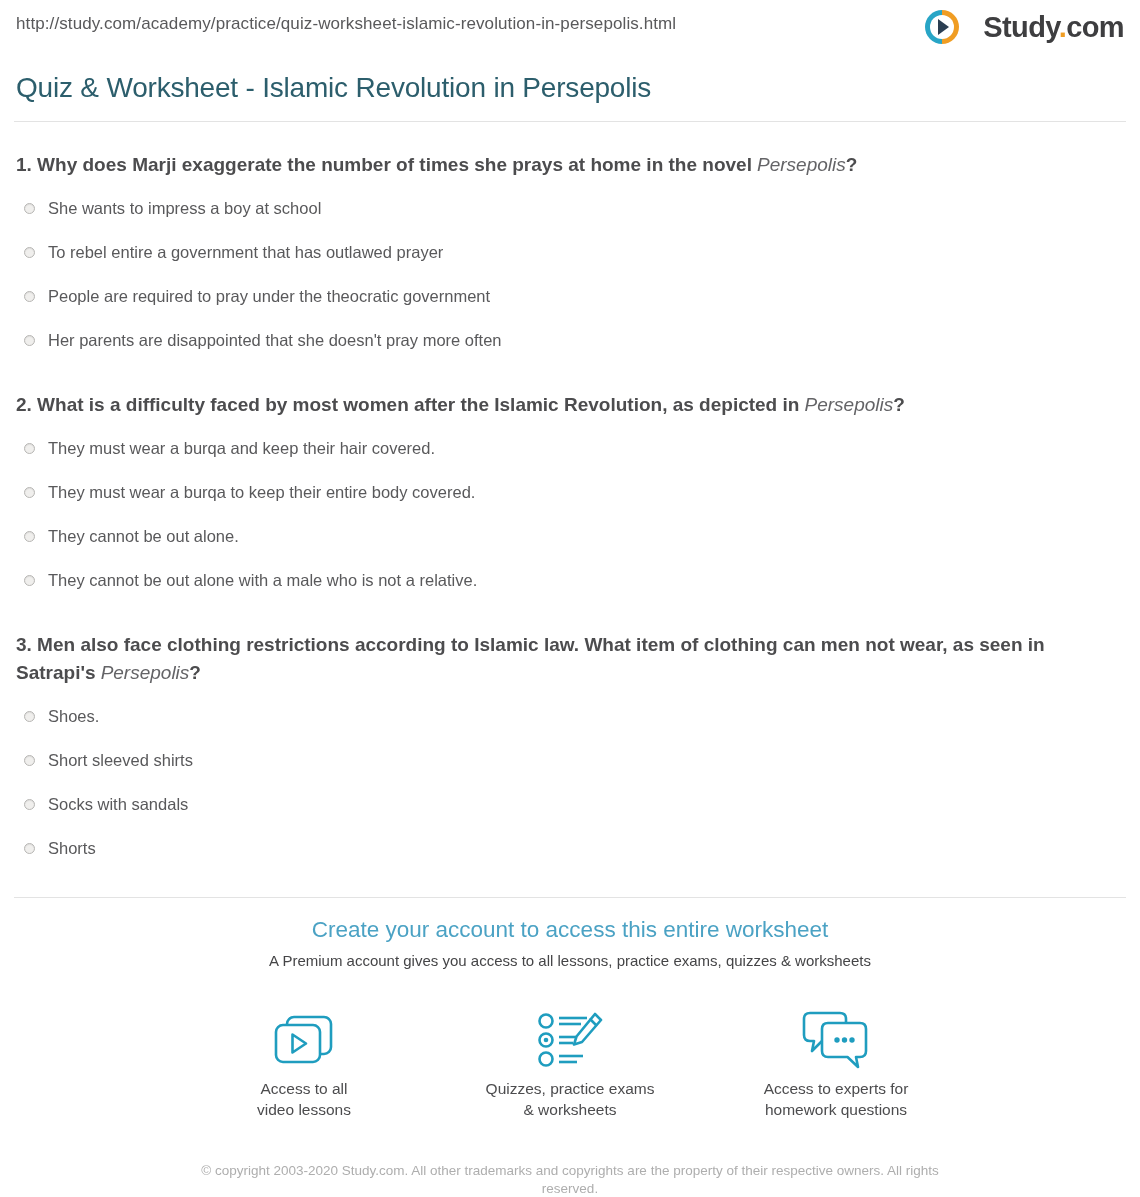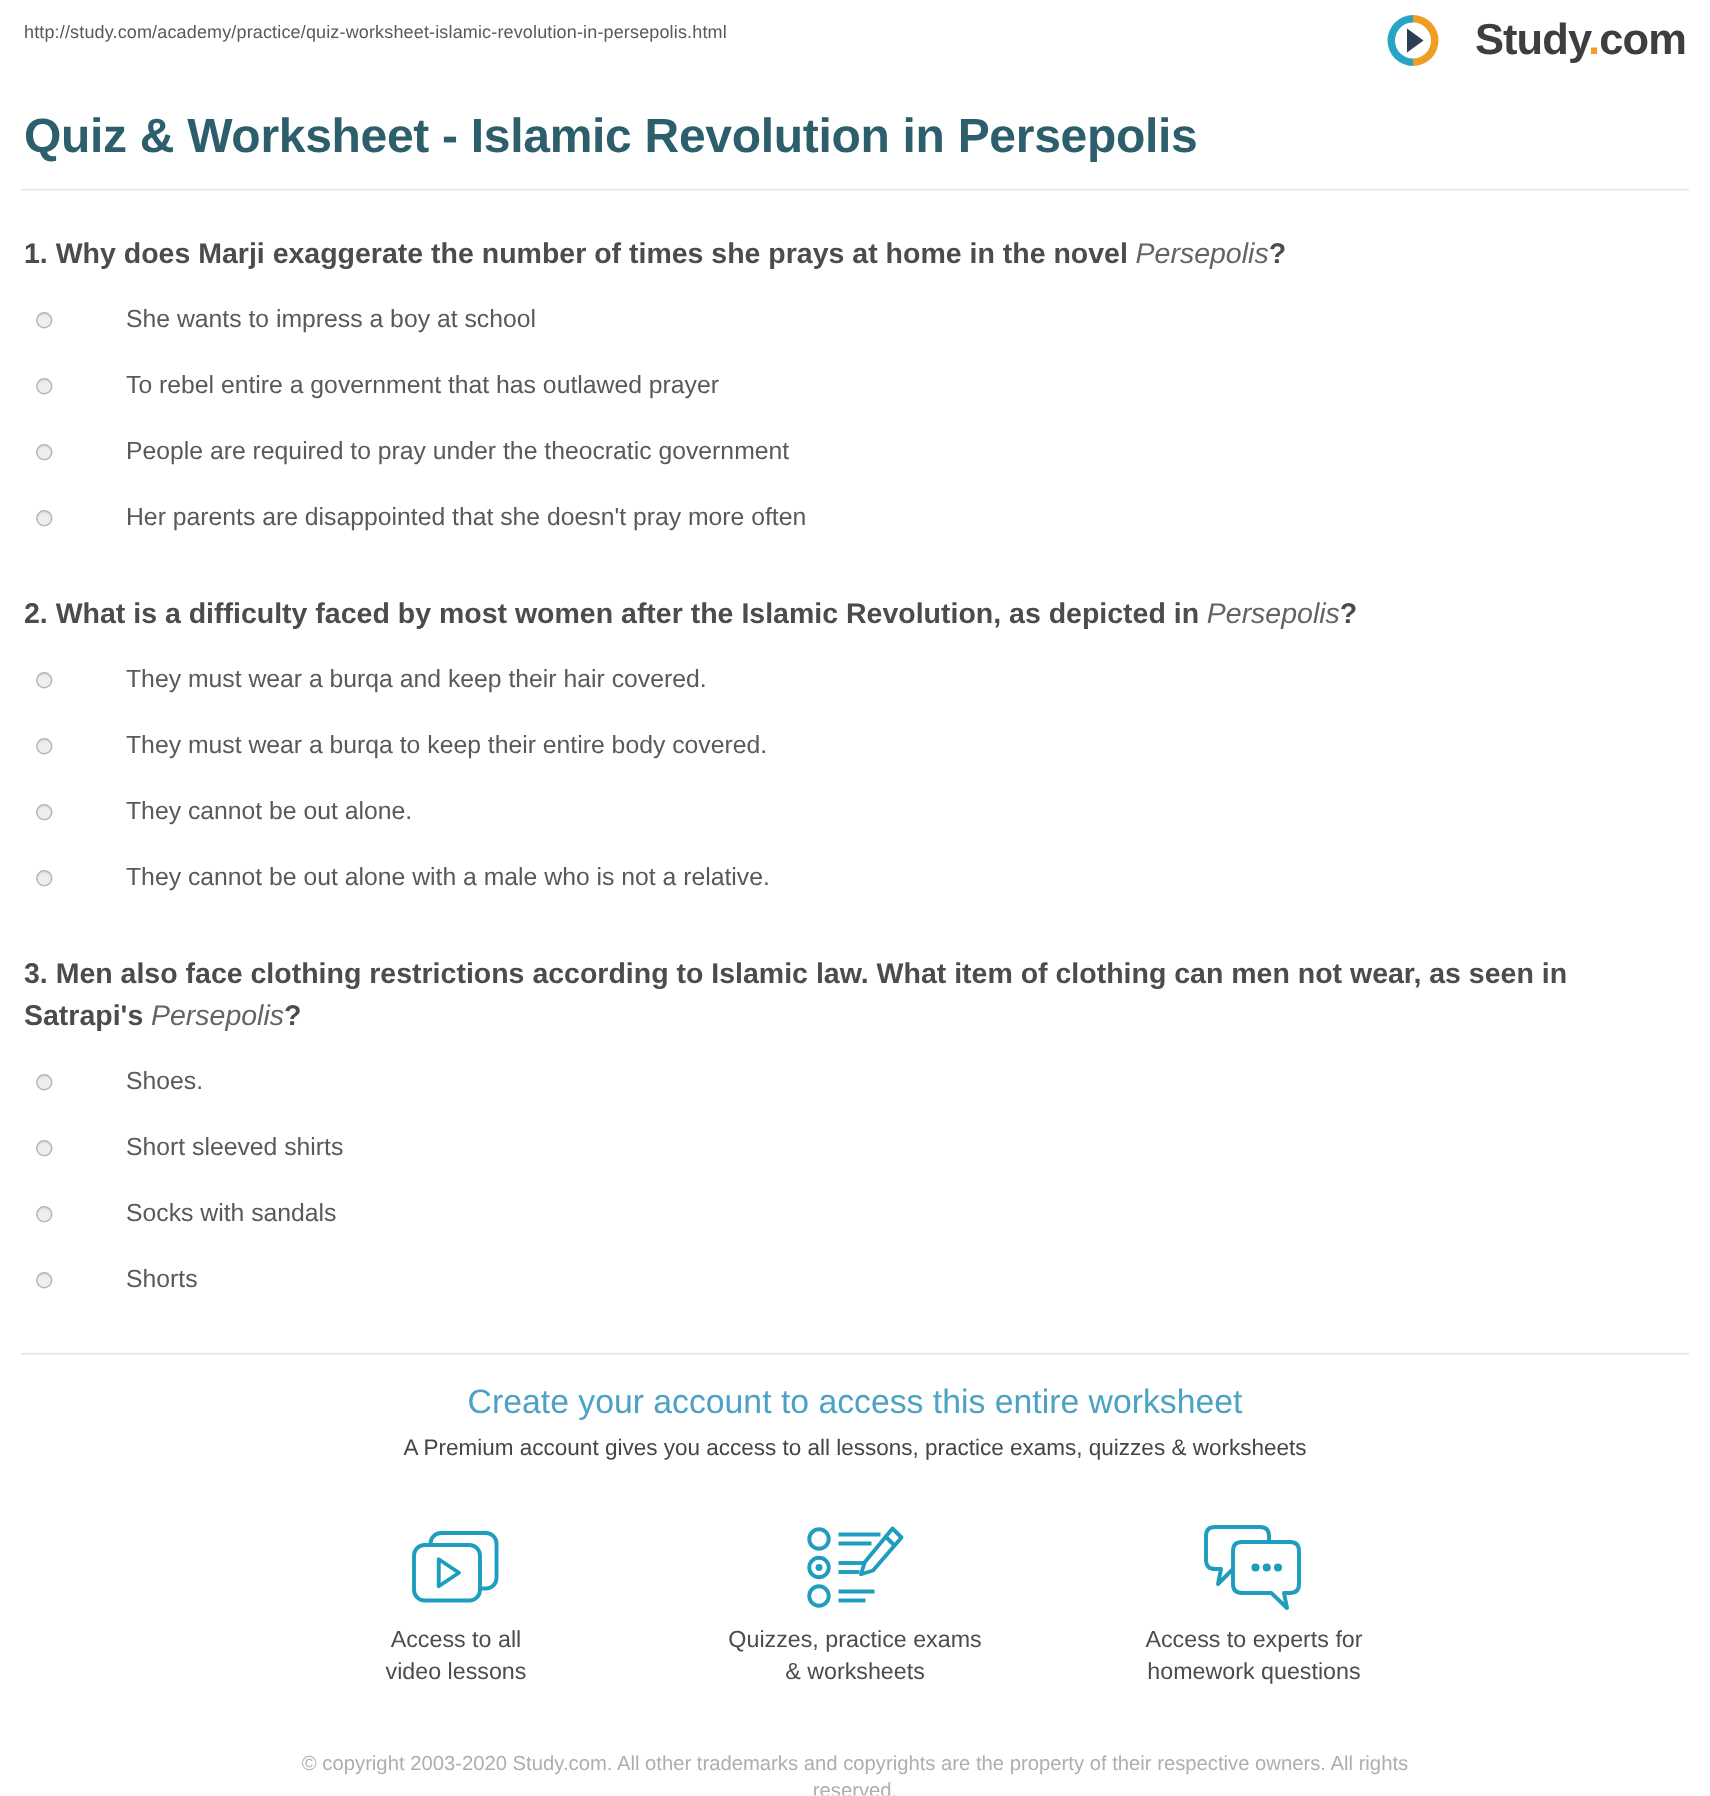--- a/index.html
+++ b/index.html
@@ -11,21 +11,21 @@
     position: relative;
     overflow: hidden;
   }
 
   
   .topbar {
     display: flex; justify-content: space-between; align-items: flex-start;
     padding: 10px 16px 0 16px;
   }
   .url-text {
-    font-size: 12px; color: #59595b; padding-top: 4px; letter-spacing: 0.1px;
+    font-size: 17px; color: #59595b; padding-top: 4px; letter-spacing: 0.1px;
   }
   .logo { display: flex; align-items: center; gap: 24px; cursor: pointer; }
   .logo-badge {
     width: 34px; height: 34px; border-radius: 50%;
     background: conic-gradient(#f09d23 0 50%, #28a5c6 50% 100%);
     position: relative; flex: 0 0 auto;
   }
   .logo-badge::before {
     content: ""; position: absolute; inset: 5px; background: #fff; border-radius: 50%;
   }
@@ -36,39 +36,39 @@
   }
   .logo-text {
     font-size: 29px; font-weight: 700; color: #3e3e40; letter-spacing: -0.6px;
     line-height: 34px;
   }
   .logo-dot { color: #f09d23; }
 
   
   .page-title {
     margin: 28px 16px 0 16px;
-    font-size: 32px; font-weight: 700; color: #2c5e6c; letter-spacing: -0.2px;
+    font-size: 28px; font-weight: 400; color: #2c5e6c; letter-spacing: -0.2px;
   }
   .divider {
     border: none; border-top: 1px solid #e3e3e3;
     margin: 17px 14px 0 14px;
   }
 
   
   .questions { padding: 0 16px; }
   .question { margin-top: 29px; }
   .q-prompt {
     margin: 0; font-size: 19px; font-weight: 700; color: #4c4c4e;
     line-height: 28px; max-width: 1108px;
   }
   .q-italic { font-style: italic; font-weight: 400; color: #646467; margin-left: 0.27em; }
   .q-suffix { font-weight: 700; }
   .options { margin-top: 7px; }
   .option {
-    display: flex; align-items: center; height: 44px; cursor: pointer; gap: 36px;
+    display: flex; align-items: center; height: 44px; cursor: pointer;
   }
   .radio {
     width: 11px; height: 11px; border-radius: 50%;
     background: #f0efed; border: 1px solid #b7b6b4;
     margin-left: 8px; flex: 0 0 auto;
     box-shadow: inset 0 1px 1px rgba(0,0,0,0.08);
   }
   .option-label {
     margin-left: 13px; font-size: 16.5px; color: #59595b;
   }

